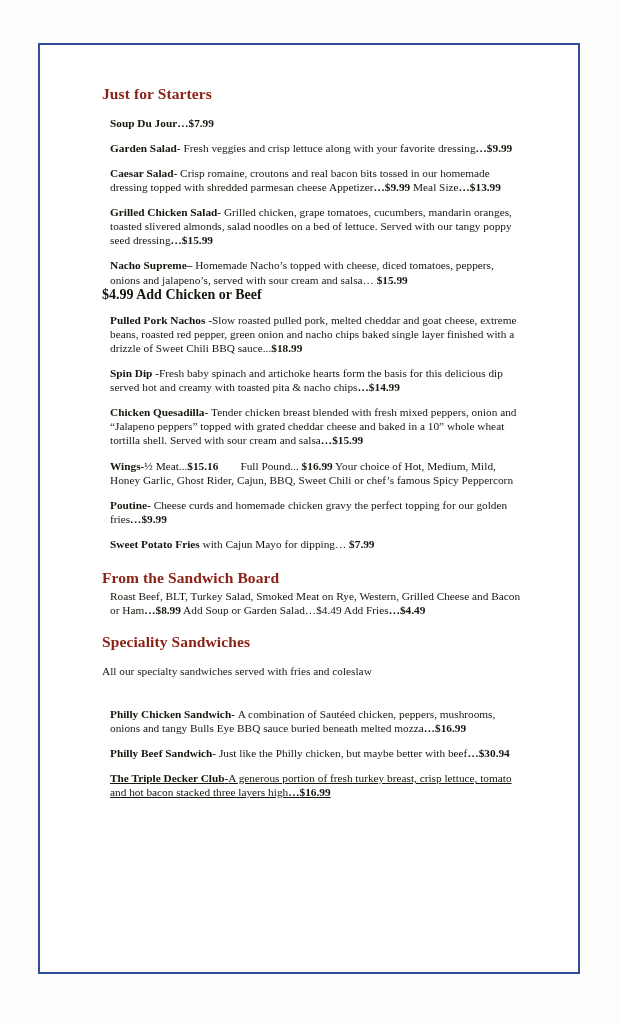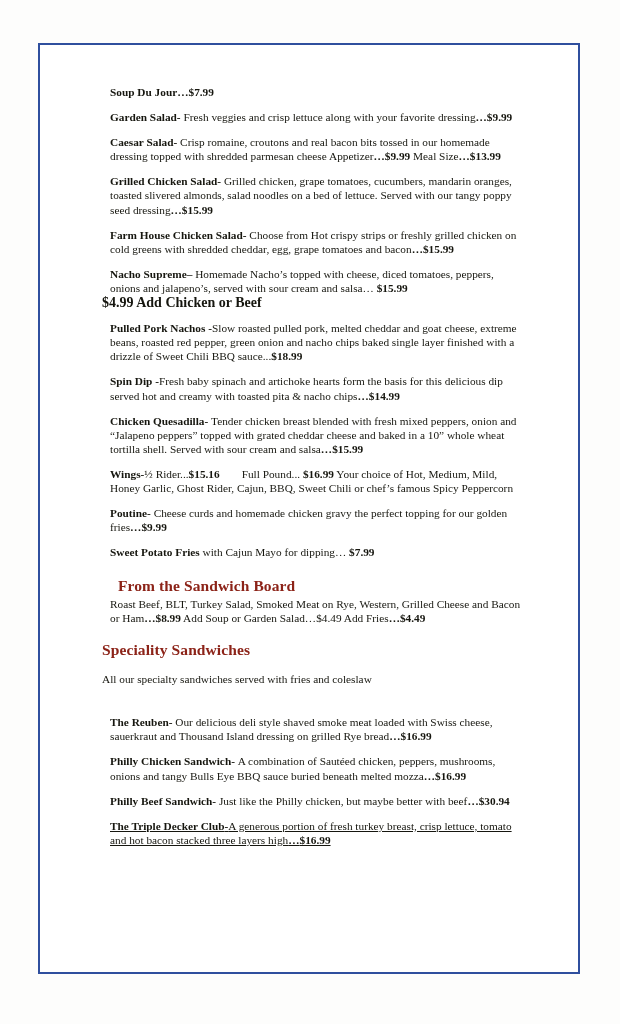--- a/index.html
+++ b/index.html
@@ -40,21 +40,20 @@
   .section-head {
     color: #8c2318;
     font-weight: bold;
     font-size: 15.5px;
     line-height: 1.15;
     margin: 0 0 13px 0;
     letter-spacing: 0.1px;
   }
   .section-head.tight {
     margin-bottom: 2px;
-    margin-left: 16px;
   }
   .item {
     font-size: 11.3px;
     line-height: 14.1px;
     color: #16160f;
     margin: 0 0 11px 8px;
     text-align: left;
   }
   .item:last-child { margin-bottom: 0; text-decoration: underline; }
   .item b { font-weight: bold; }
@@ -76,60 +75,58 @@
   .blurb { margin-bottom: 29px; }
   .sp-wide { display: inline-block; width: 22px; }
 </style>
 </head>
 <body>
 
 <div id="page">
   <div id="sheet">
     <div id="inner">
 
+      <h2 class="section-head">Just for Starters</h2>
 
       <p class="item">
         <b>Soup Du Jour…$7.99</b>
       </p>
 
       <p class="item">
         <b>Garden Salad</b><b>- </b><span>Fresh veggies and crisp lettuce along with your favorite dressing</span><b>…</b><b>$9.99</b>
       </p>
 
       <p class="item">
         <b>Caesar Salad</b><b>- </b><span>Crisp romaine, croutons and real bacon bits tossed in our homemade dressing topped with shredded parmesan cheese Appetizer</span><b>…</b><b>$9.99</b><span> Meal Size</span><b>…</b><b>$13.99</b>
       </p>
 
       <p class="item">
         <b>Grilled Chicken Salad</b><b>- </b><span>Grilled chicken, grape tomatoes, cucumbers, mandarin oranges, toasted slivered almonds, salad noodles on a bed of lettuce. Served with our tangy poppy seed dressing</span><b>…</b><b>$15.99</b>
       </p>
 
-      <p class="item">
-        <b>Farm House Chicken Salad</b><b>- </b><span>Choose from Hot crispy strips or freshly grilled chicken on cold greens with shredded cheddar, egg, grape tomatoes and bacon</span><b>…</b><b>$15.99</b>
-      </p>
 
       <p class="item" style="margin-bottom:1px;">
         <b>Nacho Supreme</b><b>– </b><span>Homemade Nacho’s topped with cheese, diced tomatoes, peppers, onions and jalapeno’s, served with sour cream and salsa… </span><b>$15.99</b>
       </p>
       <p class="right-line">$4.99 Add Chicken or Beef</p>
 
       <p class="item">
         <b>Pulled Pork Nachos</b><b> -</b><span>Slow roasted pulled pork, melted cheddar and goat cheese, extreme beans, roasted red pepper, green onion and nacho chips baked single layer finished with a drizzle of Sweet Chili BBQ sauce...</span><b>$18.99</b>
       </p>
 
       <p class="item">
         <b>Spin Dip</b><b> -</b><span>Fresh baby spinach and artichoke hearts form the basis for this delicious dip served hot and creamy with toasted pita &amp; nacho chips</span><b>…</b><b>$14.99</b>
       </p>
 
       <p class="item">
         <b>Chicken Quesadilla</b><b>- </b><span>Tender chicken breast blended with fresh mixed peppers, onion and “Jalapeno peppers” topped with grated cheddar cheese and baked in a 10” whole wheat tortilla shell.  Served with sour cream and salsa</span><b>…</b><b>$15.99</b>
       </p>
 
       <p class="item">
-        <b>Wings</b><b>-</b><span>½ Rider...</span><b>$15.16</b><span class="sp-wide"></span><span>Full Pound... </span><b>$16.99</b><span> Your choice of Hot, Medium, Mild, Honey Garlic, Ghost Rider, Cajun, BBQ, Sweet Chili or chef’s famous Spicy Peppercorn</span>
+        <b>Wings</b><b>-</b><span>½ Meat...</span><b>$15.16</b><span class="sp-wide"></span><span>Full Pound... </span><b>$16.99</b><span> Your choice of Hot, Medium, Mild, Honey Garlic, Ghost Rider, Cajun, BBQ, Sweet Chili or chef’s famous Spicy Peppercorn</span>
       </p>
 
       <p class="item">
         <b>Poutine</b><b>- </b><span>Cheese curds and homemade chicken gravy the perfect topping for our golden fries</span><b>…</b><b>$9.99</b>
       </p>
 
       <p class="item">
         <b>Sweet Potato Fries</b><span> </span><span>with Cajun Mayo for dipping… </span><b>$7.99</b>
       </p>
 
@@ -140,23 +137,20 @@
       <p class="item">
         <span>Roast Beef, BLT, Turkey Salad, Smoked Meat on Rye, Western, Grilled Cheese and Bacon or Ham</span><b>…</b><b>$8.99</b><span> Add Soup or Garden Salad…$4.49  Add Fries</span><b>…</b><b>$4.49</b>
       </p>
 
       <div class="gap-md"></div>
 
       <h2 class="section-head">Speciality Sandwiches</h2>
 
       <p class="plain blurb">All our specialty sandwiches served with fries and coleslaw</p>
 
-      <p class="item">
-        <b>The Reuben</b><b>- </b><span>Our delicious deli style shaved smoke meat loaded with Swiss cheese, sauerkraut and Thousand Island dressing on grilled Rye bread</span><b>…</b><b>$16.99</b>
-      </p>
 
       <p class="item">
         <b>Philly Chicken Sandwich</b><b>- </b><span>A combination of Sautéed chicken, peppers, mushrooms, onions and tangy Bulls Eye BBQ sauce buried beneath melted mozza</span><b>…</b><b>$16.99</b>
       </p>
 
       <p class="item">
         <b>Philly Beef Sandwich</b><b>- </b><span>Just like the Philly chicken, but maybe better with beef</span><b>…</b><b>$30.94</b>
       </p>
 
       <p class="item">

